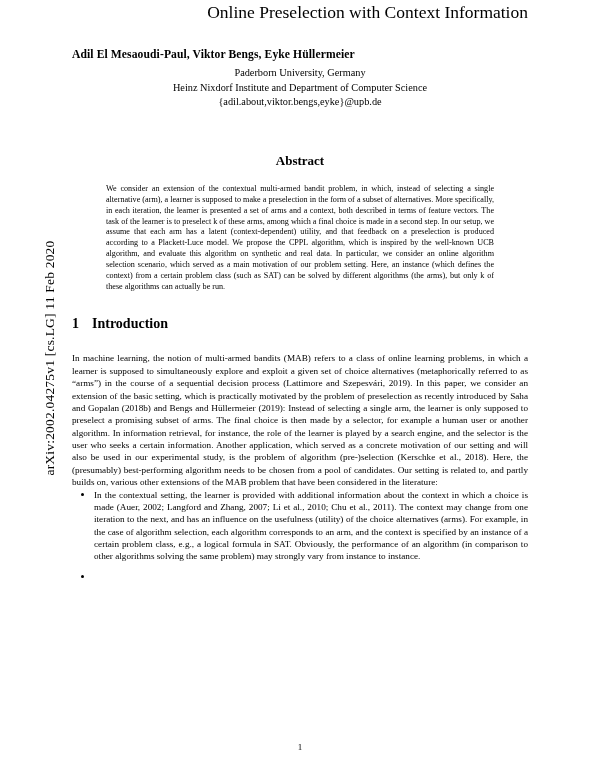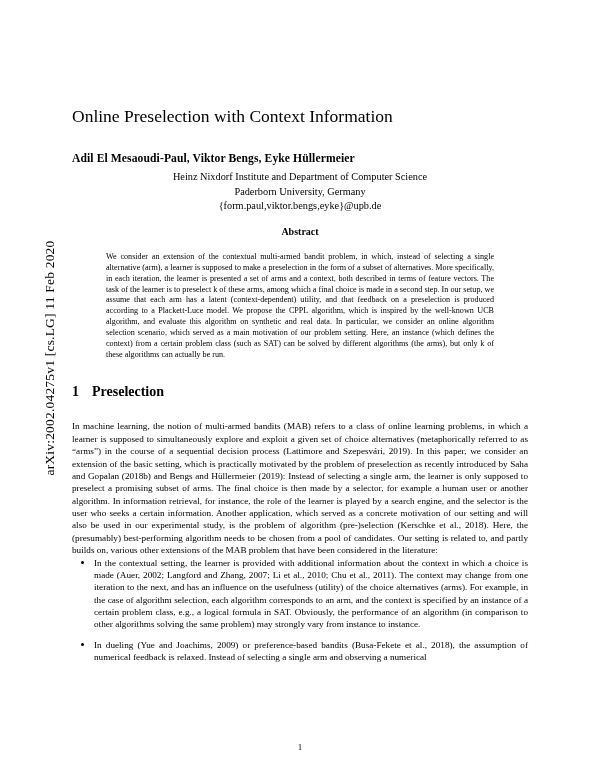--- a/index.html
+++ b/index.html
@@ -39,42 +39,41 @@
     white-space: nowrap;
   }
   .content {
     position: absolute;
     left: 72px;
     top: 0;
     width: 456px;
     height: 776px;
   }
   .title {
-    margin-top: 104px;
-    text-align: left;
+    text-align: right;
     font-size: 17.5px;
     line-height: 1.38;
     font-family: "Liberation Serif", serif;
   }
   .authors {
     margin-top: 24px;
     font-size: 11.6px;
     font-weight: bold;
     letter-spacing: 0.1px;
   }
   .affil {
     margin-top: 5px;
     text-align: center;
     font-size: 10.3px;
     line-height: 1.42;
   }
   .abstract-head {
-    margin-top: 12px;
+    margin-top: 43px;
     text-align: center;
-    font-size: 10px;
+    font-size: 13px;
     font-weight: bold;
   }
   .abstract-body {
     margin: 15px auto 0 auto;
     width: 388px;
     font-size: 8.15px;
     line-height: 1.33;
     text-align: justify;
     text-justify: inter-word;
   }
@@ -136,42 +135,41 @@
 
   <div class="content">
 
     <div class="title">
       <div>Online Preselection with Context Information</div>
     </div>
 
     <div class="authors">Adil El Mesaoudi-Paul, Viktor Bengs, Eyke Hüllermeier</div>
 
     <div class="affil">
+      <div>Paderborn University, Germany</div>
       <div>Heinz Nixdorf Institute and Department of Computer Science</div>
-      <div>Paderborn University, Germany</div>
-      <div>{form.paul,viktor.bengs,eyke}@upb.de</div>
+      <div>{adil.about,viktor.bengs,eyke}@upb.de</div>
     </div>
 
     <div class="abstract-head">Abstract</div>
     <div class="abstract-body">We consider an extension of the contextual multi-armed bandit problem, in which, instead of selecting a single alternative (arm), a learner is supposed to make a preselection in the form of a subset of alternatives. More specifically, in each iteration, the learner is presented a set of arms and a context, both described in terms of feature vectors. The task of the learner is to preselect k of these arms, among which a final choice is made in a second step. In our setup, we assume that each arm has a latent (context-dependent) utility, and that feedback on a preselection is produced according to a Plackett-Luce model. We propose the CPPL algorithm, which is inspired by the well-known UCB algorithm, and evaluate this algorithm on synthetic and real data. In particular, we consider an online algorithm selection scenario, which served as a main motivation of our problem setting. Here, an instance (which defines the context) from a certain problem class (such as SAT) can be solved by different algorithms (the arms), but only k of these algorithms can actually be run.</div>
 
     <div class="section-head">
       <span>1</span>
-      <span>Preselection</span>
+      <span>Introduction</span>
     </div>
 
     <div class="body-text">In machine learning, the notion of multi-armed bandits (MAB) refers to a class of online learning problems, in which a learner is supposed to simultaneously explore and exploit a given set of choice alternatives (metaphorically referred to as “arms”) in the course of a sequential decision process (Lattimore and Szepesvári, 2019). In this paper, we consider an extension of the basic setting, which is practically motivated by the problem of preselection as recently introduced by Saha and Gopalan (2018b) and Bengs and Hüllermeier (2019): Instead of selecting a single arm, the learner is only supposed to preselect a promising subset of arms. The final choice is then made by a selector, for example a human user or another algorithm. In information retrieval, for instance, the role of the learner is played by a search engine, and the selector is the user who seeks a certain information. Another application, which served as a concrete motivation of our setting and will also be used in our experimental study, is the problem of algorithm (pre-)selection (Kerschke et al., 2018). Here, the (presumably) best-performing algorithm needs to be chosen from a pool of candidates. Our setting is related to, and partly builds on, various other extensions of the MAB problem that have been considered in the literature:</div>
 
     <ul class="bullets">
       <li>
         <span class="dot"></span>
         <span>In the contextual setting, the learner is provided with additional information about the context in which a choice is made (Auer, 2002; Langford and Zhang, 2007; Li et al., 2010; Chu et al., 2011). The context may change from one iteration to the next, and has an influence on the usefulness (utility) of the choice alternatives (arms). For example, in the case of algorithm selection, each algorithm corresponds to an arm, and the context is specified by an instance of a certain problem class, e.g., a logical formula in SAT. Obviously, the performance of an algorithm (in comparison to other algorithms solving the same problem) may strongly vary from instance to instance.</span>
       </li>
       <li>
         <span class="dot"></span>
-        <span>In dueling (Yue and Joachims, 2009) or preference-based bandits (Busa-Fekete et al., 2018), the assumption of numerical feedback is relaxed. Instead of selecting a single arm and observing a numerical</span>
       </li>
     </ul>
 
   </div>
 
   <div class="pageno">1</div>
 </div>
 
 </body></html>

